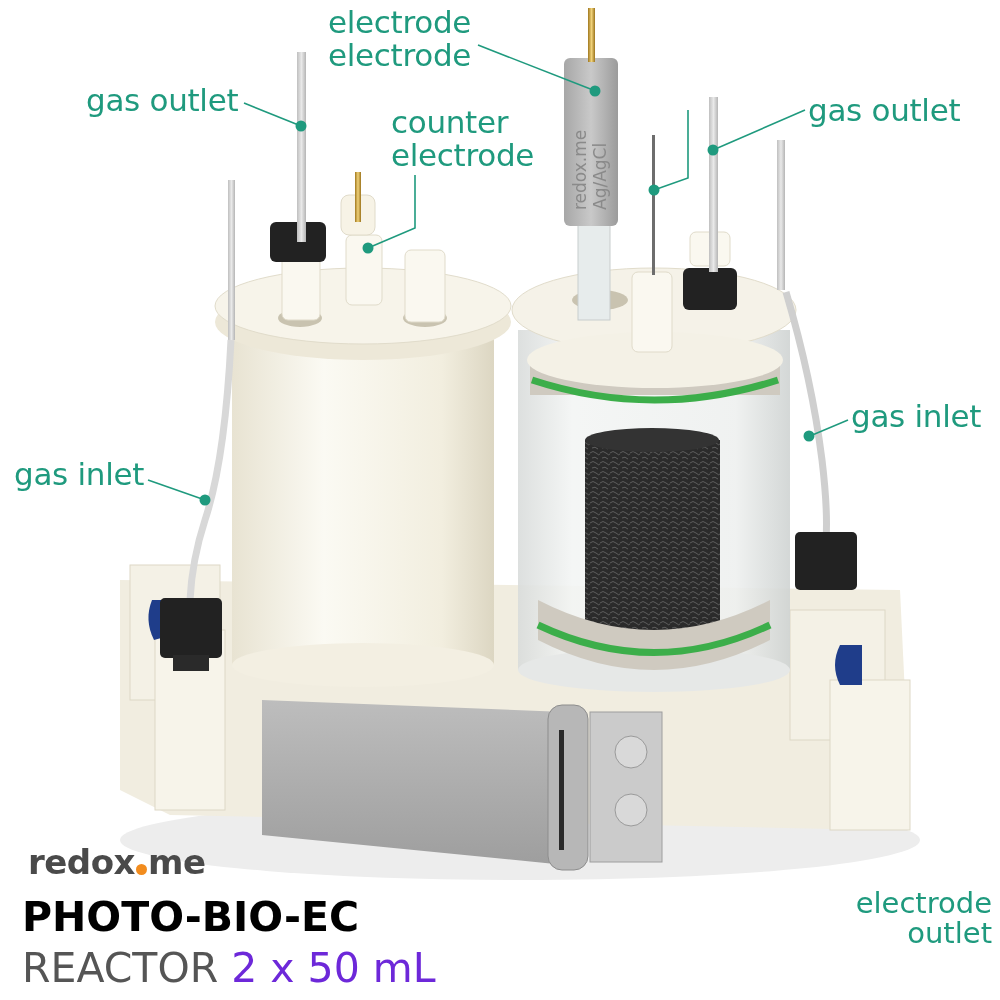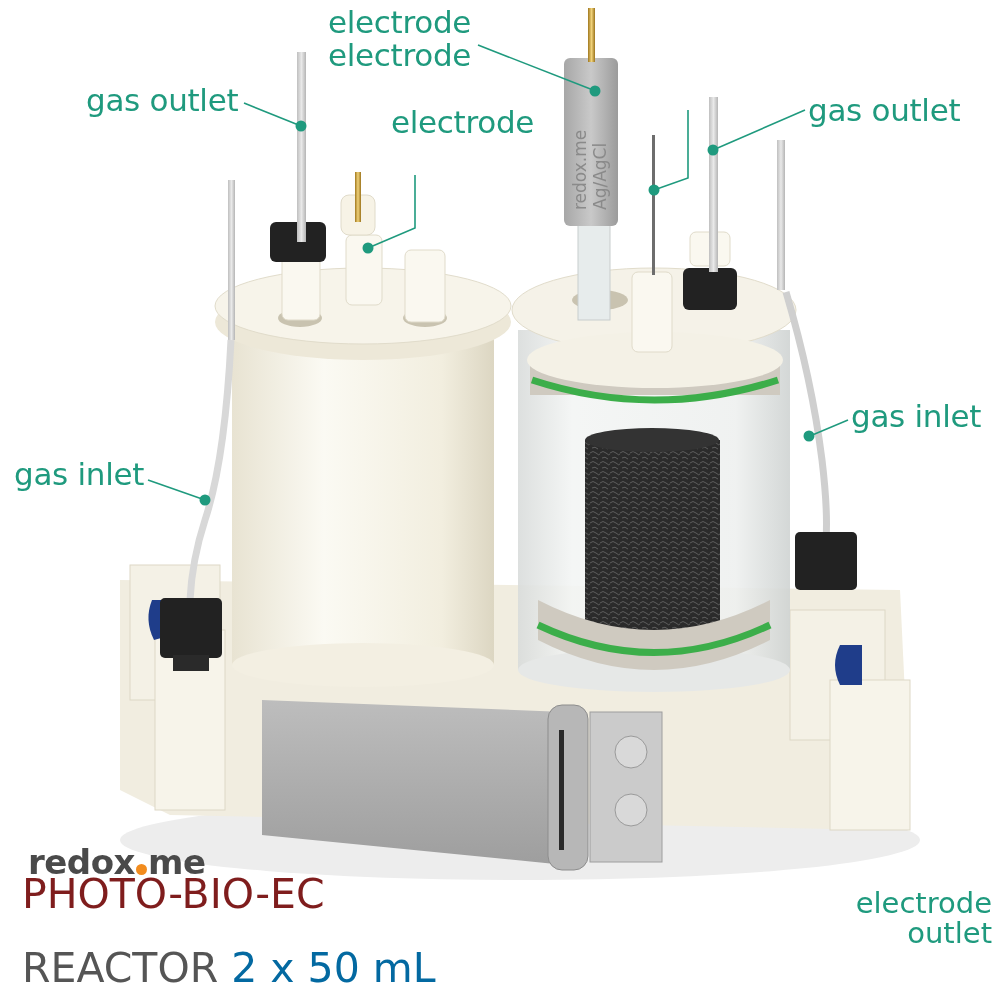--- a/index.html
+++ b/index.html
@@ -1,23 +1,23 @@
 <!DOCTYPE html>
 <html><head>
 <meta charset="utf-8">
 <style>
   html,body{margin:0;padding:0;background:#ffffff;}
   body{width:1000px;height:1000px;position:relative;overflow:hidden;font-family:"DejaVu Sans","Liberation Sans",sans-serif;}
   .stage{position:absolute;left:0;top:0;width:1000px;height:1000px;}
   .label{position:absolute;color:#1f9a7e;font-size:31px;line-height:33px;letter-spacing:-0.3px;white-space:nowrap;}
   .brand{position:absolute;left:28px;top:842px;font-family:"DejaVu Sans","Liberation Sans",sans-serif;font-weight:bold;font-size:34px;color:#4a4a4a;letter-spacing:-0.5px;}
   .brand .dot{display:inline-block;width:11px;height:11px;border-radius:50%;background:#f28c1e;margin:0 1px 0 1px;vertical-align:-1px;}
-  .title1{position:absolute;left:22px;top:872px;font-size:41px;color:#7f1d1d;letter-spacing:0px;line-height:44px;white-space:nowrap;}
+  .title1{position:absolute;left:22px;top:895px;font-size:41px;color:#000000;letter-spacing:0px;line-height:44px;white-space:nowrap;font-weight:bold;}
   .title2{position:absolute;left:22px;top:946px;font-size:41px;color:#555555;line-height:44px;white-space:nowrap;}
-  .title2 .accent{color:#0369a1;}
+  .title2 .accent{color:#6d28d9;}
   .note{position:absolute;right:8px;top:888px;color:#1f9a7e;font-size:29px;line-height:30px;text-align:right;}
   .note span{display:block;}
   svg.art{position:absolute;left:0;top:0;}
 </style>
 </head>
 <body>
 
 <div class="stage">
 
   <svg class="art" width="1000" height="1000" viewBox="0 0 1000 1000">
@@ -161,20 +161,21 @@
       <circle cx="205" cy="500" r="5.5"></circle>
     </g>
   </svg>
 
   <div class="label" style="left:86px;top:84px;">gas outlet</div>
   <div class="label" style="left:328px;top:6px;">
     <div>electrode</div>
     <div>electrode</div>
   </div>
   <div class="label" style="left:391px;top:106px;">
+    <div>counter</div>
     <div>electrode</div>
   </div>
   <div class="label" style="left:808px;top:94px;">gas outlet</div>
   <div class="label" style="left:851px;top:400px;">gas inlet</div>
   <div class="label" style="left:14px;top:458px;">gas inlet</div>
 
   <div class="brand"><span>redox</span><span class="dot"></span><span>me</span></div>
   <div class="title1">PHOTO-BIO-EC</div>
   <div class="title2"><span>REACTOR</span> <span class="accent">2 x 50 mL</span></div>
 

